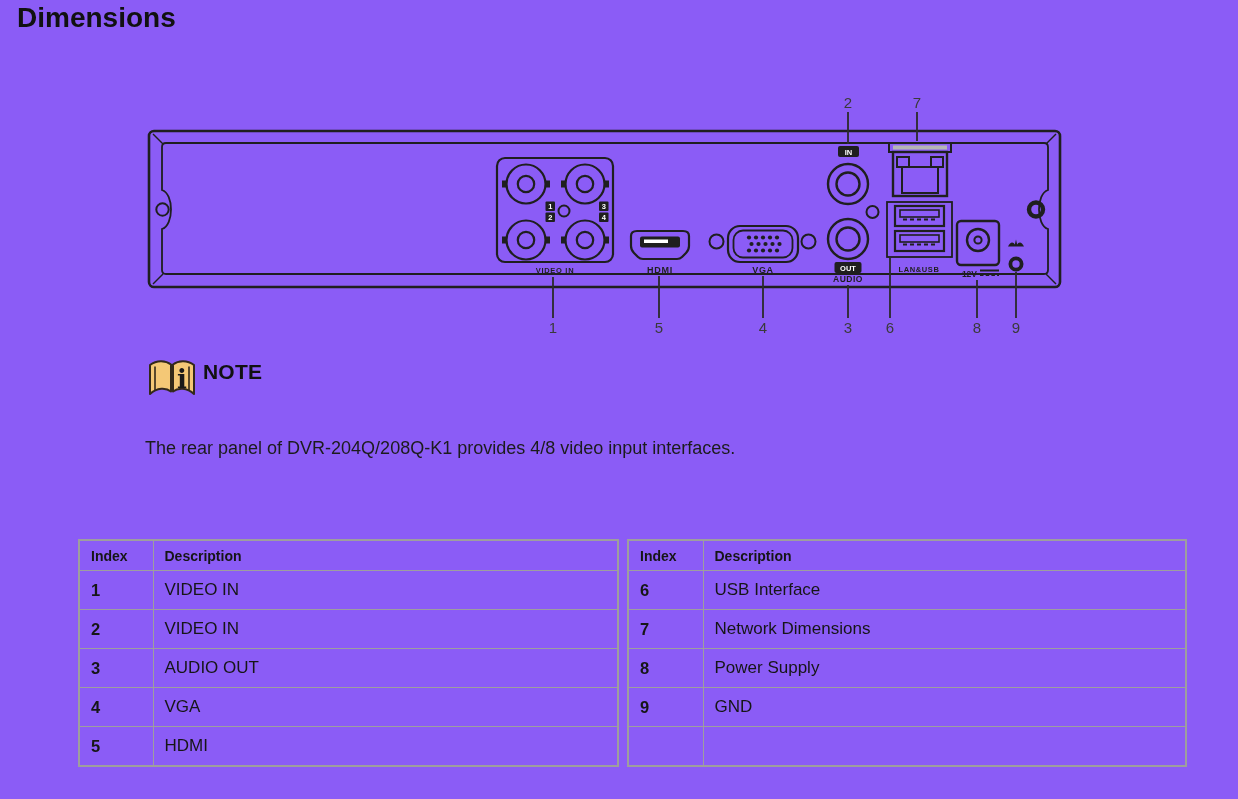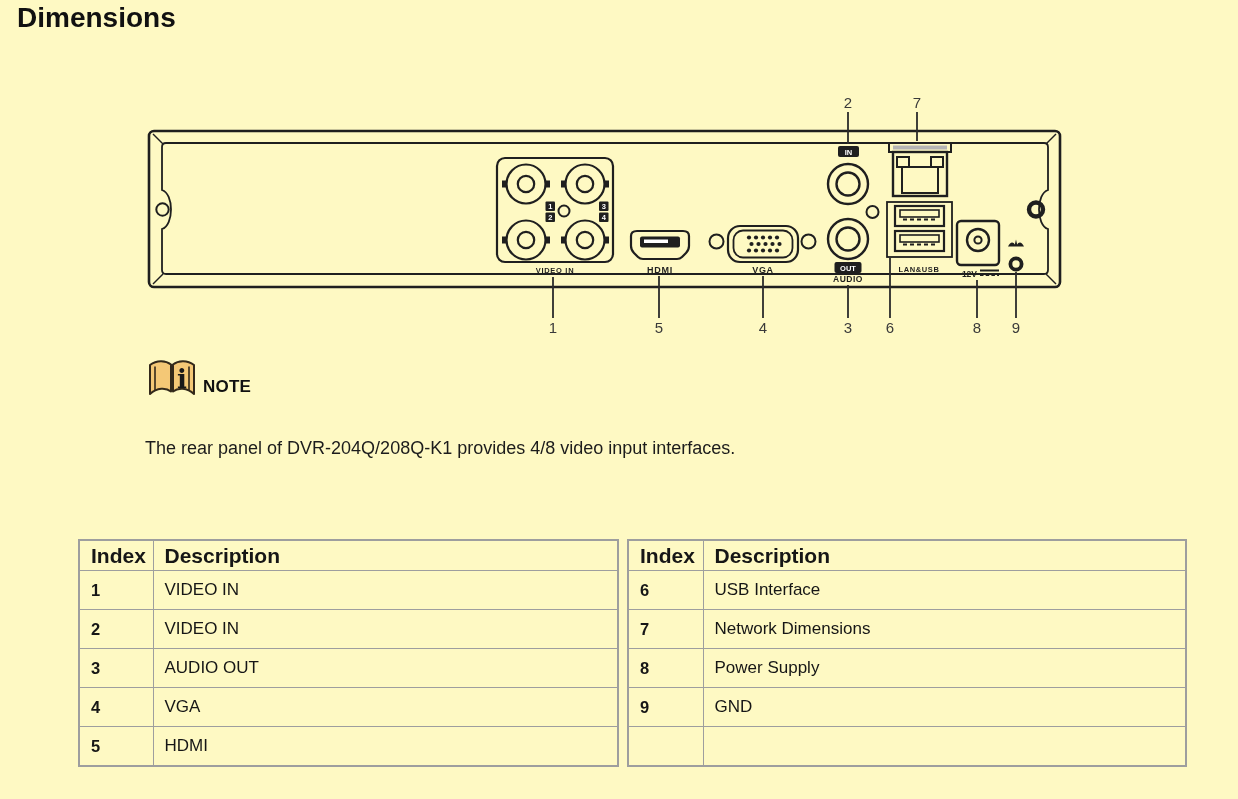--- a/index.html
+++ b/index.html
@@ -1,32 +1,32 @@
 <!DOCTYPE html>
 <html><head>
 <meta charset="utf-8">
 <style>
   html,body{margin:0;padding:0;background:#ffffff;}
-  .page{position:relative;width:1238px;height:799px;background:#fef9c3;overflow:hidden;
+  .page{position:relative;width:1238px;height:799px;background:#8b5cf6;overflow:hidden;
         font-family:"Liberation Sans",sans-serif;color:#1a1a1a;}
   .page-title{position:absolute;left:17px;top:2px;font-size:28px;font-weight:bold;color:#111;}
   .diagram-svg{position:absolute;left:0;top:0;width:1238px;height:799px;}
   .d-stroke{stroke:#1f1f1f;fill:none;}
   .d-text{font-family:"Liberation Sans",sans-serif;font-weight:bold;fill:#1f1f1f;}
   .d-badge-text{font-family:"Liberation Sans",sans-serif;font-weight:bold;fill:#ffffff;}
   .callout-num{font-family:"Liberation Sans",sans-serif;font-size:15px;fill:#3a3a3a;font-weight:normal;}
   .note-row{position:absolute;left:145px;top:357px;display:flex;align-items:flex-end;}
-  .note-label{font-size:17px;font-weight:bold;color:#111;margin-left:4px;margin-bottom:2px;letter-spacing:0.2px;}
+  .note-label{font-size:21px;font-weight:bold;color:#111;margin-left:4px;margin-bottom:15px;letter-spacing:0.2px;}
   .note-text{position:absolute;left:145px;top:420px;font-size:18px;color:#1c1c1c;}
   .tables{position:absolute;left:78px;top:539px;display:flex;gap:8px;}
   table.idx-table{border-collapse:collapse;border:2.5px solid #9e9e9e;table-layout:fixed;
         font-size:17px;color:#161616;}
   table.idx-table th,table.idx-table td{border:1.6px solid #9e9e9e;padding:0 6px 0 11px;
         text-align:left;vertical-align:middle;overflow:hidden;white-space:nowrap;}
-  table.idx-table th{height:29px;font-size:21px;font-weight:bold;}
+  table.idx-table th{height:29px;font-size:14px;font-weight:bold;}
   table.idx-table td{height:38px;}
   table.idx-table td.idx{font-weight:bold;font-size:16.5px;}
 </style>
 </head>
 <body>
 
 <div class="page">
 
   <div class="page-title">Dimensions</div>
 

